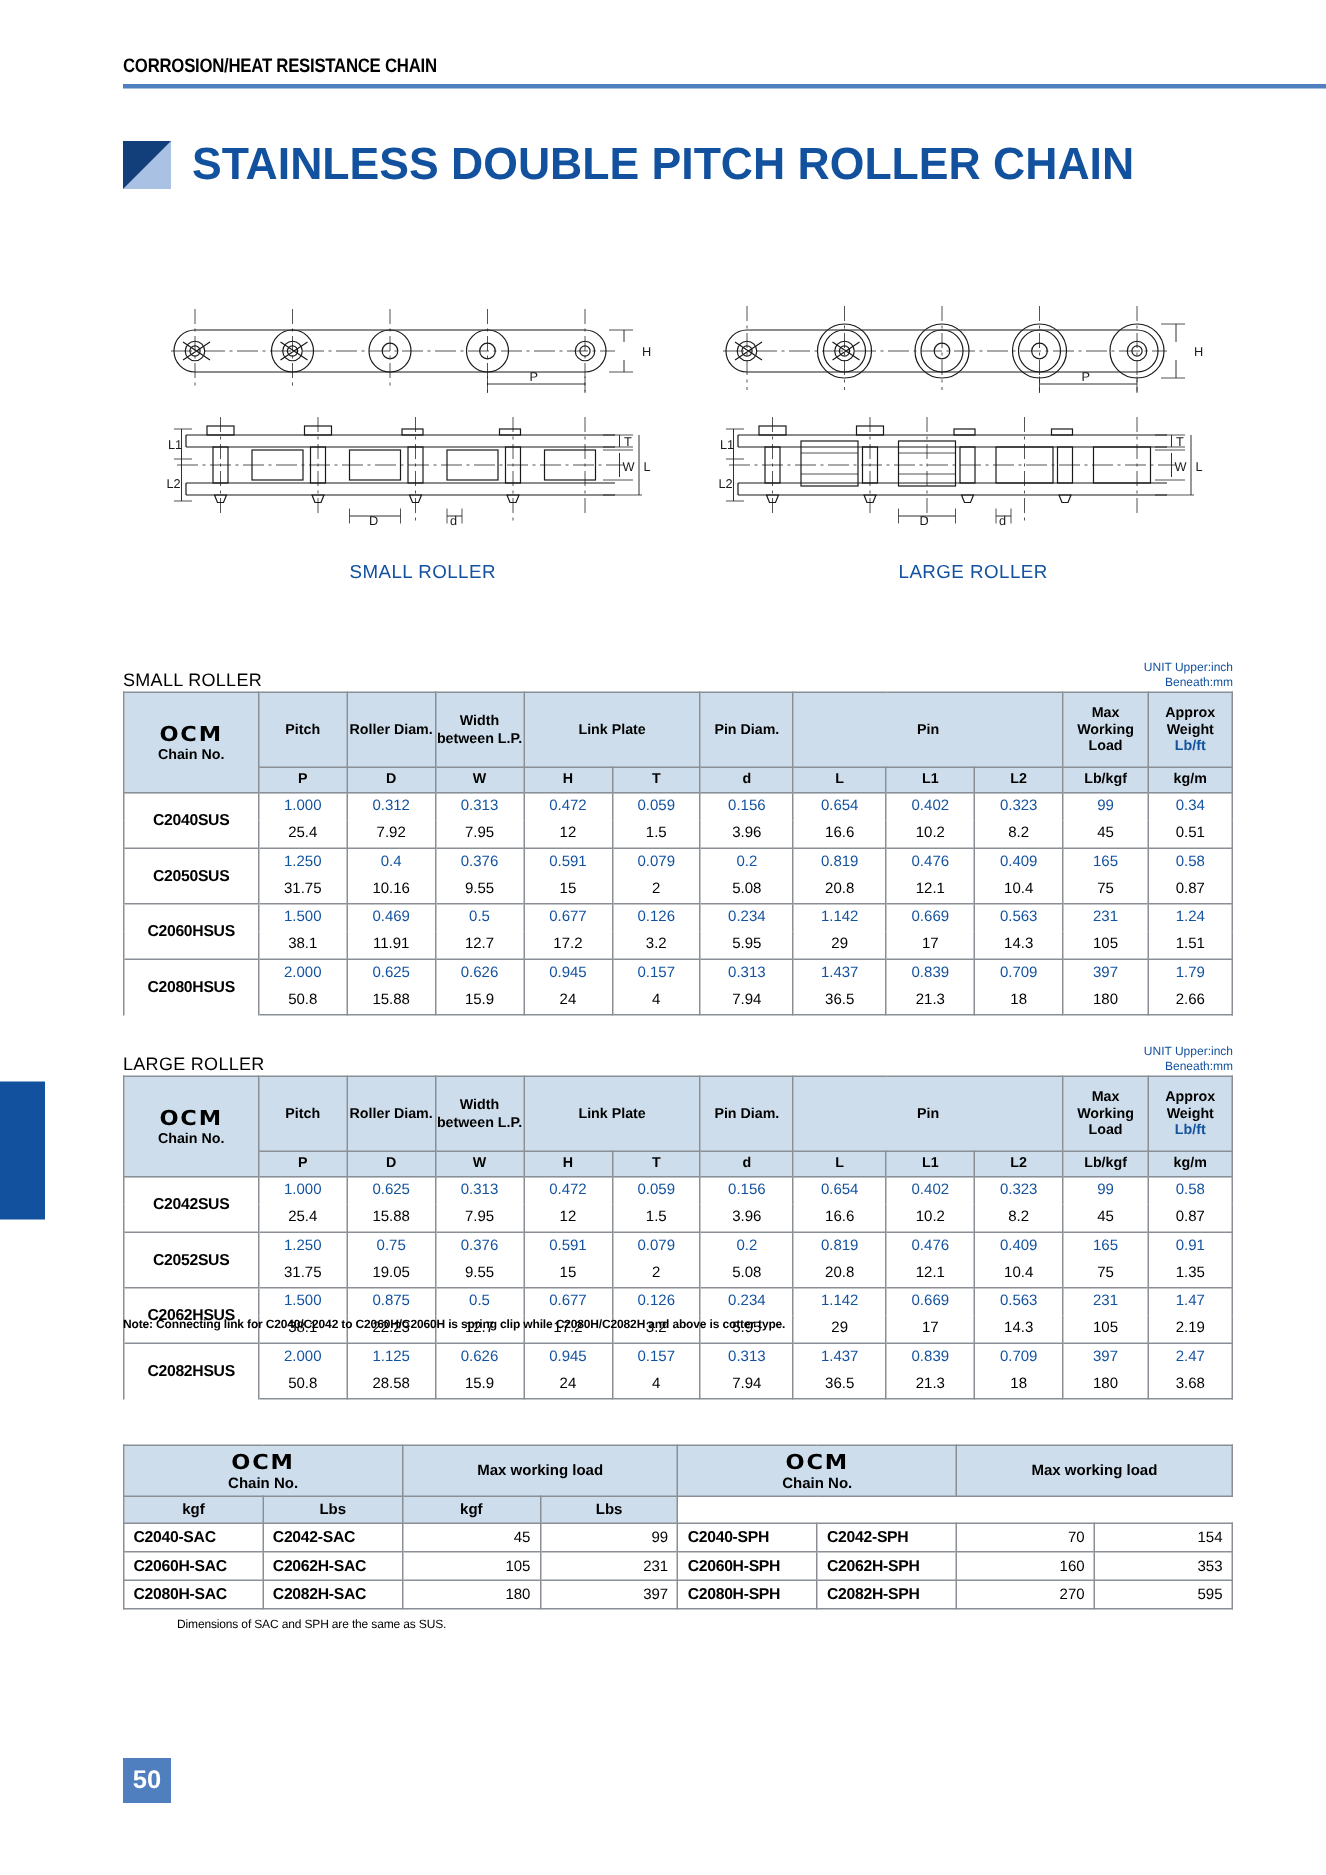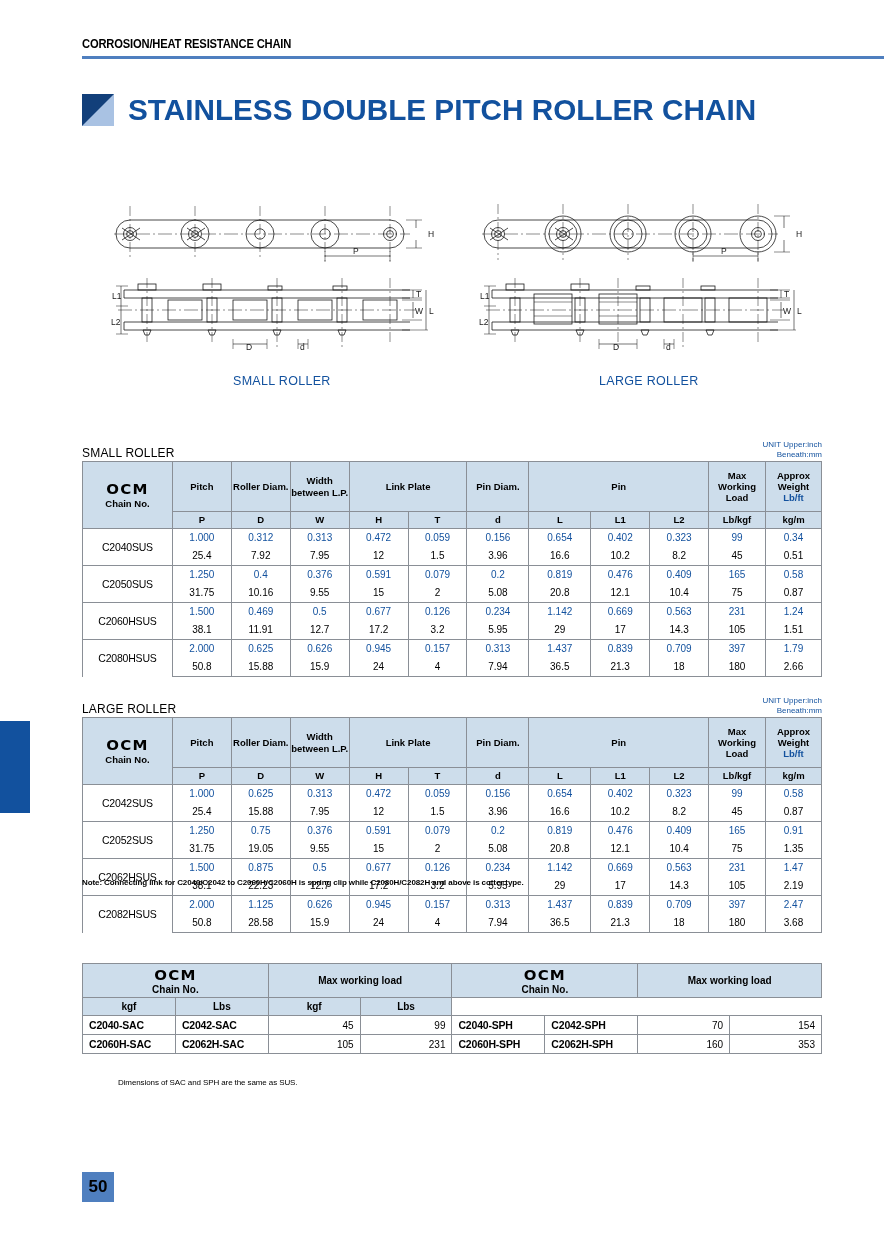--- a/index.html
+++ b/index.html
@@ -115,21 +115,21 @@
     font-size: 8.5px; font-weight: bold; line-height: 1.25;
   }
   .ocm {
     font-family: "DejaVu Sans", sans-serif;
     font-size: 15px; font-weight: bold;
     letter-spacing: 1.2px;
     display: block;
     transform: scaleY(0.92);
   }
   td.chainno {
-    font-size: 10.5px; font-weight: normal;
+    font-size: 10.5px; font-weight: bold;
     text-align: left; padding-left: 6px;
     letter-spacing: -0.2px;
   }
   td.val {
     text-align: right; padding-right: 6px;
     font-size: 10px; height: 18px;
     line-height: 18px;
   }
   td.val.up { color: #12519e; }
   td.val.lo { color: #000; }
@@ -164,21 +164,21 @@
     letter-spacing: -0.2px;
   }
   table.bottom td.num {
     text-align: right; padding-right: 6px; font-size: 10px; height: 19px;
   }
 
   
   .pagenum {
     position: absolute; left: 82px; top: 1172px;
     width: 32px; height: 30px;
-    background: #4f7fbf; color: #000000;
+    background: #4f7fbf; color: #ffffff;
     font-size: 17px; font-weight: bold;
     display: flex; align-items: center; justify-content: center;
   }
 </style>
 </head>
 <body>
 
 <div class="side-tab">
   <div class="side-tab-text">CORROSION/HEAT RESISTANCE CHAIN</div>
   <div class="side-tab-block"></div>
@@ -758,18 +758,28 @@
       <tr>
         <td class="name">C2060H-SAC</td>
         <td class="name">C2062H-SAC</td>
         <td class="num">105</td>
         <td class="num">231</td>
         <td class="name">C2060H-SPH</td>
         <td class="name">C2062H-SPH</td>
         <td class="num">160</td>
         <td class="num">353</td>
       </tr>
+      <tr>
+        <td class="name">C2080H-SAC</td>
+        <td class="name">C2082H-SAC</td>
+        <td class="num">180</td>
+        <td class="num">397</td>
+        <td class="name">C2080H-SPH</td>
+        <td class="name">C2082H-SPH</td>
+        <td class="num">270</td>
+        <td class="num">595</td>
+      </tr>
     </tbody>
 </table>
 
 <div class="note" style="left:82px; top:1078px;padding-left:36px;">Dimensions of SAC and SPH are the same as SUS.</div>
 
 <div class="pagenum">50</div>
 
 </body></html>

